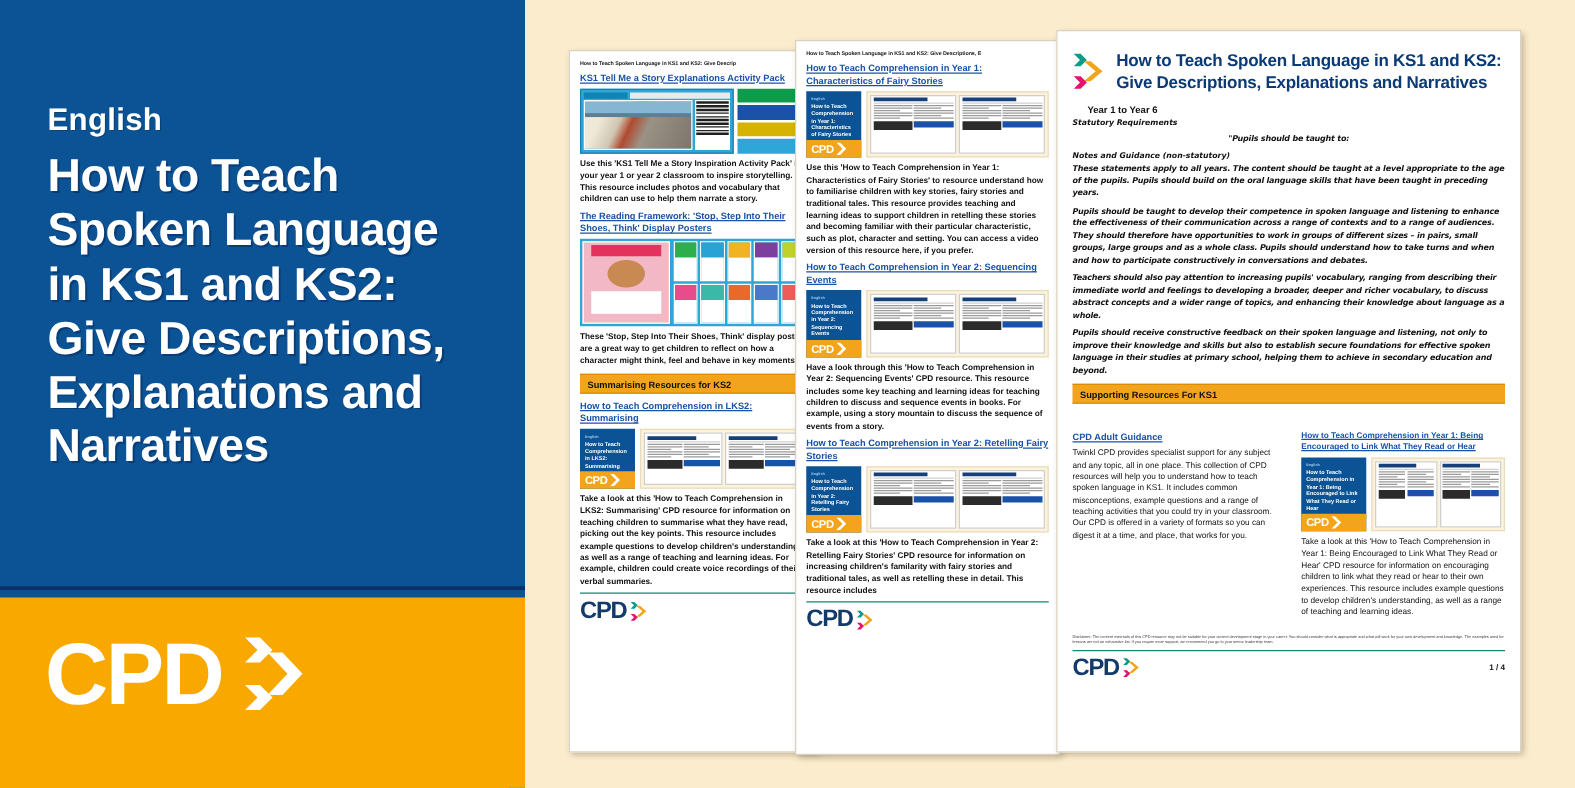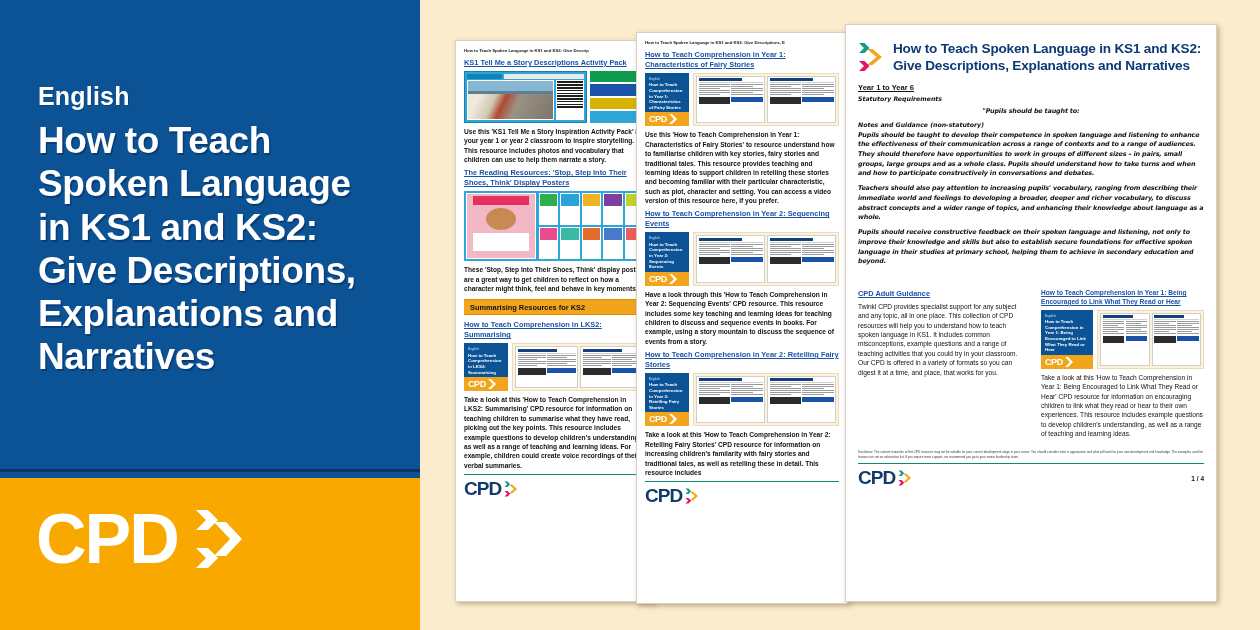--- a/index.html
+++ b/index.html
@@ -154,21 +154,21 @@
   
   .hw{
     font-family:"DejaVu Sans", sans-serif;
     font-size:6.4px;line-height:1.52;color:#111;font-weight:bold;
     font-style:italic;margin:3px 0 5px 0;letter-spacing:-.15px;
   }
   .hw.center{text-align:center;}
   .hw.quote{margin:5px 0 4px 0;}
   .smallbold{font-size:6.2px;font-weight:bold;color:#111;margin:3px 0 2px 0;
     font-family:"DejaVu Sans", sans-serif;font-style:italic;}
-  .yearline{font-size:7.6px;font-weight:bold;color:#111;margin:4px 0 1px 0;text-decoration:underline;}
+  .yearline{font-size:7.6px;font-weight:bold;color:#111;margin:4px 0 1px 12px;}
 
   
   .fhead{display:flex;align-items:center;gap:9px;margin:9px 0 8px 0;}
   .fhead .ftitle{
     color:#0b3a75;font-weight:bold;font-size:13.6px;line-height:1.28;
     letter-spacing:-.2px;
   }
   .logo-chev{position:relative;width:26px;height:30px;flex:0 0 26px;}
 
   
@@ -209,21 +209,21 @@
           <path d="M4 40 L16 40 L26 50 L16 60 L4 60 L14 50 Z" fill="#ffffff"></path>
         </svg>
       </span>
     </div>
   </div>
 
   <div class="doc doc3">
     <div class="docpad">
       <div class="runhead">How to Teach Spoken Language in KS1 and KS2: Give Descrip</div>
 
-      <a class="doclink">KS1 Tell Me a Story Descriptions Activity Pack</a>
+      <a class="doclink">KS1 Tell Me a Story Explanations Activity Pack</a>
 
       <div class="photoband">
         <div class="pslide">
           <div class="ptop">
               <div class="ptab"></div>
               <div class="pbar"></div>
             </div>
           <div class="pbody">
             <div class="pimg"></div>
             <div class="pside">
@@ -251,21 +251,21 @@
               <div class="pcell c3"></div>
             </div>
           <div class="pgrow">
               <div class="pcell c7"></div>
             </div>
         </div>
       </div>
 
       <p class="bodytxt">Use this 'KS1 Tell Me a Story Inspiration Activity Pack' in your year 1 or year 2 classroom to inspire storytelling. This resource includes photos and vocabulary that children can use to help them narrate a story.</p>
 
-      <a class="doclink">The Reading Resources: 'Stop, Step Into Their Shoes, Think' Display Posters</a>
+      <a class="doclink">The Reading Framework: 'Stop, Step Into Their Shoes, Think' Display Posters</a>
 
       <div class="postergrid">
         <div class="posterbig">
           <div class="pt"></div>
             <div class="pc"></div>
             <div class="pl"></div>
         </div>
         <div class="psmallwrap">
           <div class="psrow">
             <div class="pscell">
@@ -635,24 +635,26 @@
       </div>
 
 
       <div class="yearline">Year 1 to Year 6</div>
       <div class="smallbold">Statutory Requirements</div>
 
       <div class="hw center quote">"Pupils should be taught to:</div>
 
       <div class="smallbold">Notes and Guidance (non-statutory)</div>
 
+      <div class="hw">These statements apply to all years. The content should be taught at a level appropriate to the age of the pupils. Pupils should build on the oral language skills that have been taught in preceding years.</div>
       <div class="hw">Pupils should be taught to develop their competence in spoken language and listening to enhance the effectiveness of their communication across a range of contexts and to a range of audiences. They should therefore have opportunities to work in groups of different sizes – in pairs, small groups, large groups and as a whole class. Pupils should understand how to take turns and when and how to participate constructively in conversations and debates.</div>
       <div class="hw">Teachers should also pay attention to increasing pupils' vocabulary, ranging from describing their immediate world and feelings to developing a broader, deeper and richer vocabulary, to discuss abstract concepts and a wider range of topics, and enhancing their knowledge about language as a whole.</div>
       <div class="hw">Pupils should receive constructive feedback on their spoken language and listening, not only to improve their knowledge and skills but also to establish secure foundations for effective spoken language in their studies at primary school, helping them to achieve in secondary education and beyond.</div>
 
+      <div class="band">Supporting Resources For KS1</div>
 
       <div class="twocol">
         <div class="col">
           <a class="doclink">CPD Adult Guidance</a>
           <p class="bodytxt reg">Twinkl CPD provides specialist support for any subject and any topic, all in one place. This collection of CPD resources will help you to understand how to teach spoken language in KS1. It includes common misconceptions, example questions and a range of teaching activities that you could try in your classroom. Our CPD is offered in a variety of formats so you can digest it at a time, and place, that works for you.</p>
         </div>
         <div class="col">
           <a class="doclink sm">How to Teach Comprehension in Year 1: Being Encouraged to Link What They Read or Hear</a>
           <div class="resrow">
             <div class="cover" style="width:52px;flex:0 0 52px;">

